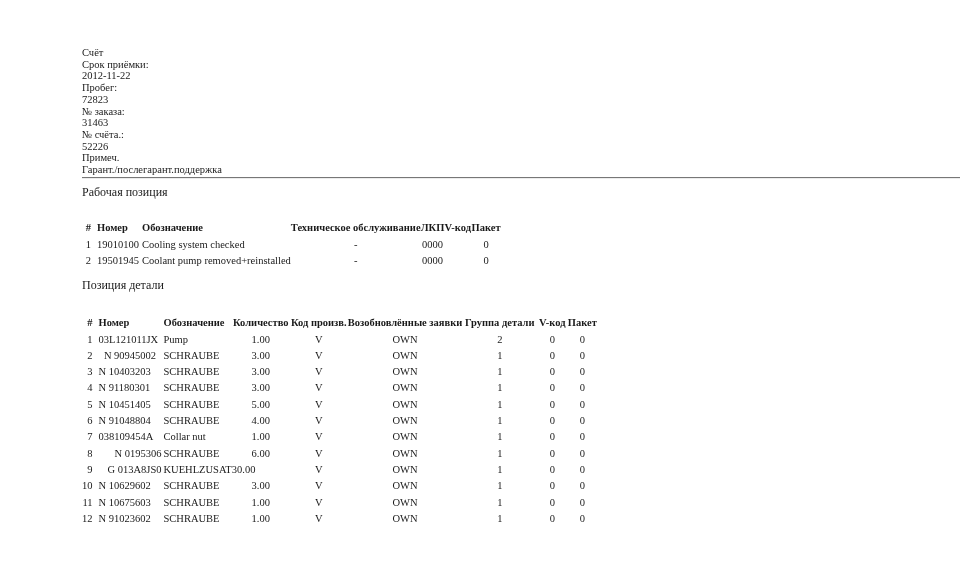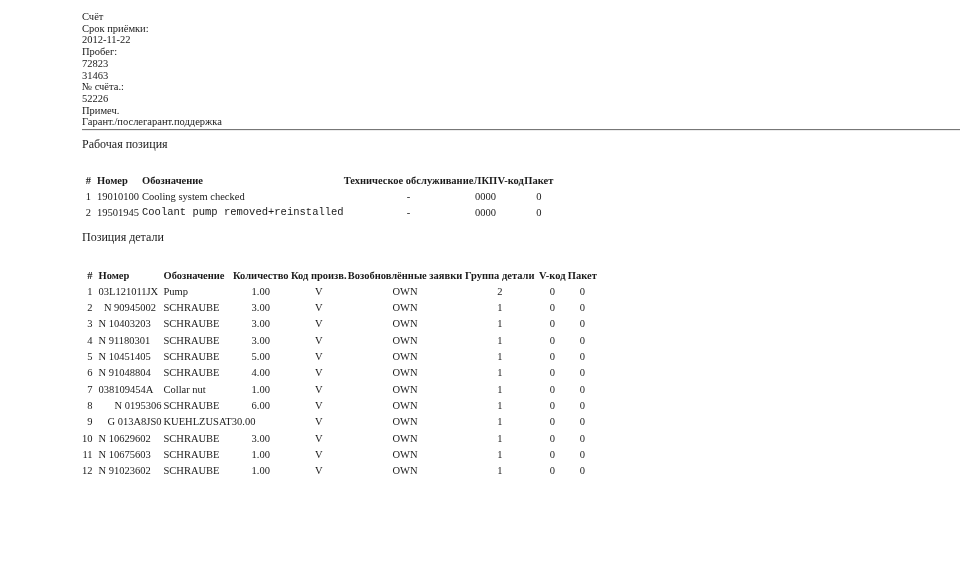--- a/index.html
+++ b/index.html
@@ -10,21 +10,21 @@
     --rule-light:#ececec;
   }
   *{box-sizing:border-box;}
   html,body{margin:0;padding:0;}
   body{
     width:960px;height:562px;overflow:hidden;
     background:var(--bg);
     color:var(--text);
     font-family:"Liberation Serif","DejaVu Serif",serif;
   }
-  .page{position:relative;width:960px;height:410px;}
+  .page{position:relative;width:960px;height:410px;margin-top:36px;}
   .content{margin-left:82px;padding-top:11px;}
   .header-info{font-size:10.5px;line-height:11.7px;}
   .header-info div{white-space:pre;}
   .rule{
     margin:1px 0 0 0;
     height:1px;
     background:var(--rule-mid);
     border:none;
     border-top:1px solid var(--rule-dark);
     border-bottom:1px solid var(--rule-light);
@@ -59,20 +59,21 @@
 
 <div class="page">
   <div class="content">
 
     <div class="header-info">
         <div>Счёт</div>
         <div>Срок приёмки:</div>
         <div>2012-11-22</div>
         <div>Пробег:</div>
         <div>72823</div>
+        <div>№ заказа:</div>
         <div>31463</div>
         <div>№ счёта.:</div>
         <div>52226</div>
         <div>Примеч.</div>
         <div>Гарант./послегарант.поддержка</div>
       </div>
 
     <div class="rule"></div>
 
     <div class="section-title">Рабочая позиция</div>
@@ -95,21 +96,21 @@
             <td style="text-align: left;">19010100</td>
             <td style="text-align: left;">Cooling system checked</td>
             <td style="text-align: center;">-</td>
             <td style="text-align: center;">0000</td>
             <td style="text-align: center;"></td>
             <td style="text-align: center;">0</td>
           </tr>
           <tr>
             <td style="text-align: right;">2</td>
             <td style="text-align: left;">19501945</td>
-            <td style="text-align: right; font-family: Liberation Mono, monospace;">Coolant pump removed+reinstalled</td>
+            <td style="text-align: right;">Coolant pump removed+reinstalled</td>
             <td style="text-align: center;">-</td>
             <td style="text-align: center;">0000</td>
             <td style="text-align: center;"></td>
             <td style="text-align: center;">0</td>
           </tr>
         </tbody>
     </table>
 
     <div class="section-title second">Позиция детали</div>
 

